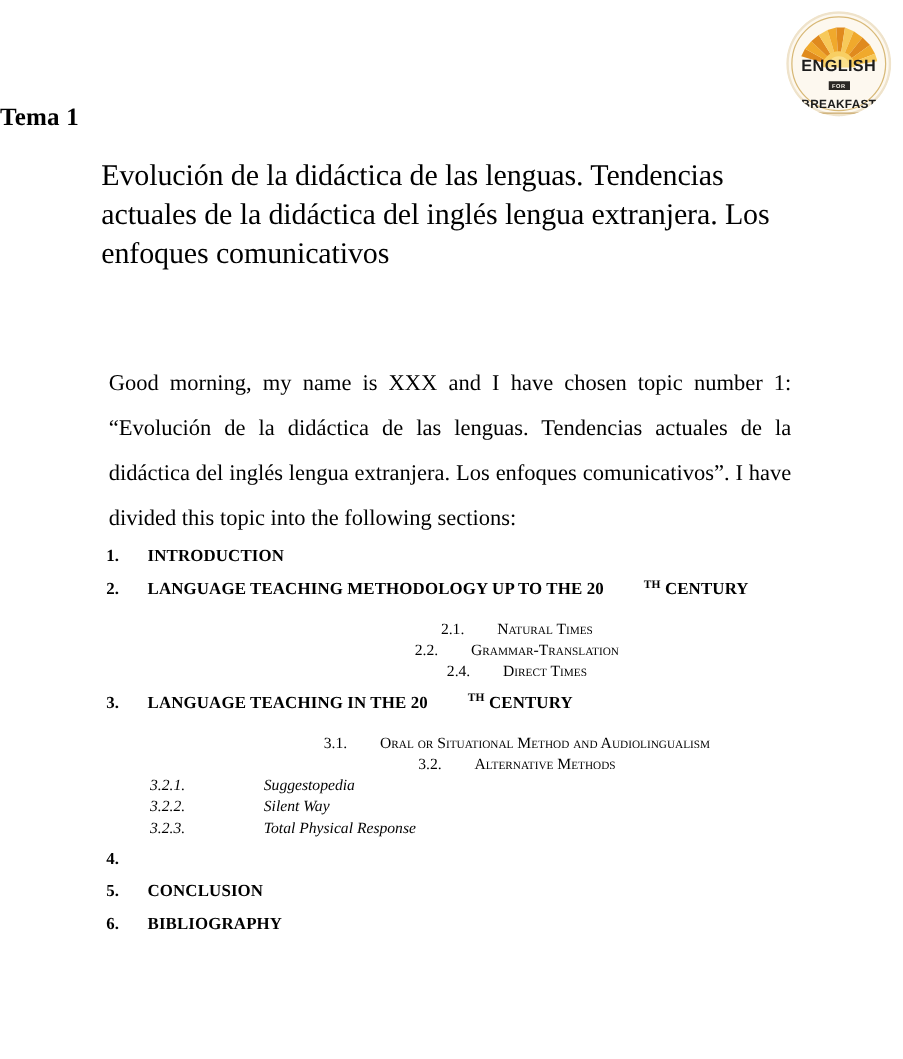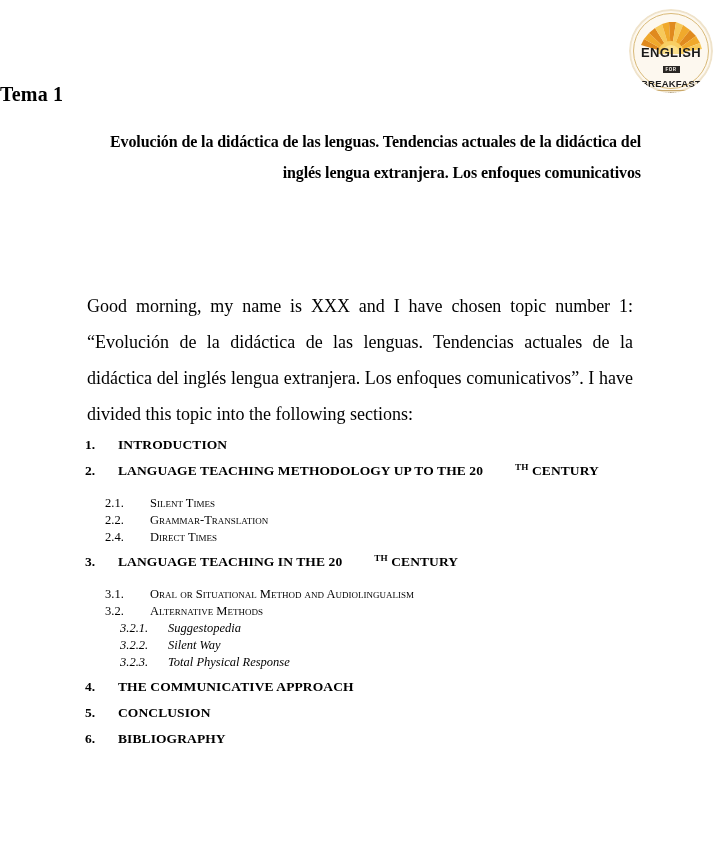--- a/index.html
+++ b/index.html
@@ -118,23 +118,23 @@
     font-size: 20px;
     font-weight: bold;
     letter-spacing: 0.2px;
   }
 
   .doc-title-main {
     position: absolute;
     top: 126px;
     left: 81px;
     width: 560px;
-    text-align: right;
-    font-size: 16px;
-    font-weight: bold;
+    text-align: left;
+    font-size: 24px;
+    font-weight: normal;
     line-height: 31px;
     letter-spacing: -0.1px;
   }
 
   .intro-para {
     position: absolute;
     top: 288px;
     left: 87px;
     width: 546px;
     font-size: 18px;
@@ -165,34 +165,36 @@
     flex: 0 0 33px;
   }
 
   .lvl2 {
     display: flex;
     align-items: baseline;
     font-size: 12.5px;
     margin-left: 105px;
     line-height: 17px;
     font-variant: small-caps;
+    justify-content: center;
   }
   .lvl2 .num {
     width: 45px;
     flex: 0 0 45px;
     font-variant: normal;
   }
 
   .lvl3 {
     display: flex;
     align-items: baseline;
     font-size: 12.5px;
     margin-left: 120px;
     line-height: 17px;
     font-style: italic;
+    gap: 43px;
   }
   .lvl3 .num {
     width: 48px;
     flex: 0 0 48px;
   }
 
   .group-gap { height: 8px; }
   .group-gap-sm { height: 6px; }
 
   sup {
@@ -248,21 +250,21 @@
         <span class="num">1.</span>
         <span class="label">INTRODUCTION</span>
       </div>
       <div class="lvl1">
         <span class="num">2.</span>
         <span class="label">LANGUAGE TEACHING METHODOLOGY UP TO THE 20<sup>TH</sup> CENTURY</span>
       </div>
       <div class="group-gap-sm"></div>
       <div class="lvl2">
         <span class="num">2.1.</span>
-        <span class="label">Silent Times</span>
+        <span class="label">Natural Times</span>
       </div>
       <div class="lvl2">
         <span class="num">2.2.</span>
         <span class="label">Grammar-Translation</span>
       </div>
       <div class="lvl2">
         <span class="num">2.4.</span>
         <span class="label">Direct Times</span>
       </div>
       <div class="group-gap"></div>
@@ -287,21 +289,20 @@
         <span class="num">3.2.2.</span>
         <span class="label">Silent Way</span>
       </div>
       <div class="lvl3">
         <span class="num">3.2.3.</span>
         <span class="label">Total Physical Response</span>
       </div>
       <div class="group-gap"></div>
       <div class="lvl1">
         <span class="num">4.</span>
-        <span class="label">THE COMMUNICATIVE APPROACH</span>
       </div>
       <div class="lvl1">
         <span class="num">5.</span>
         <span class="label">CONCLUSION</span>
       </div>
       <div class="lvl1">
         <span class="num">6.</span>
         <span class="label">BIBLIOGRAPHY</span>
       </div>
     </div>

